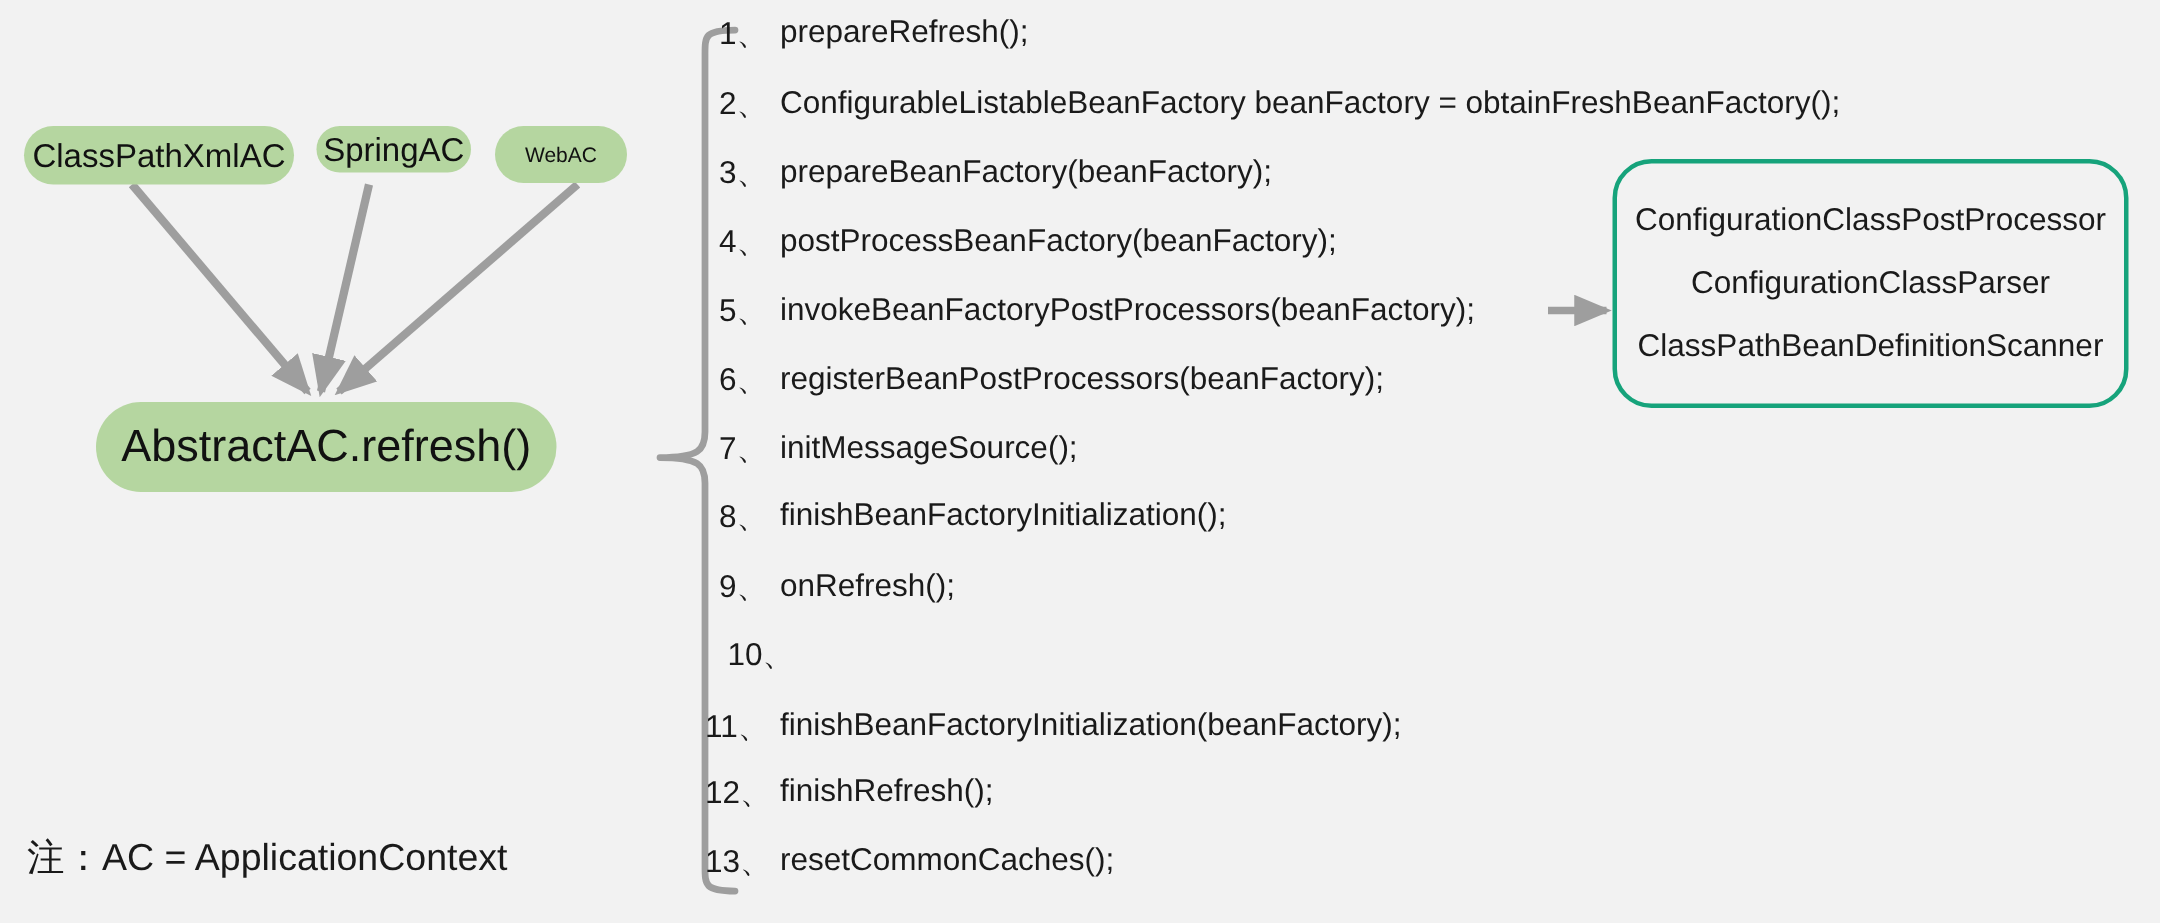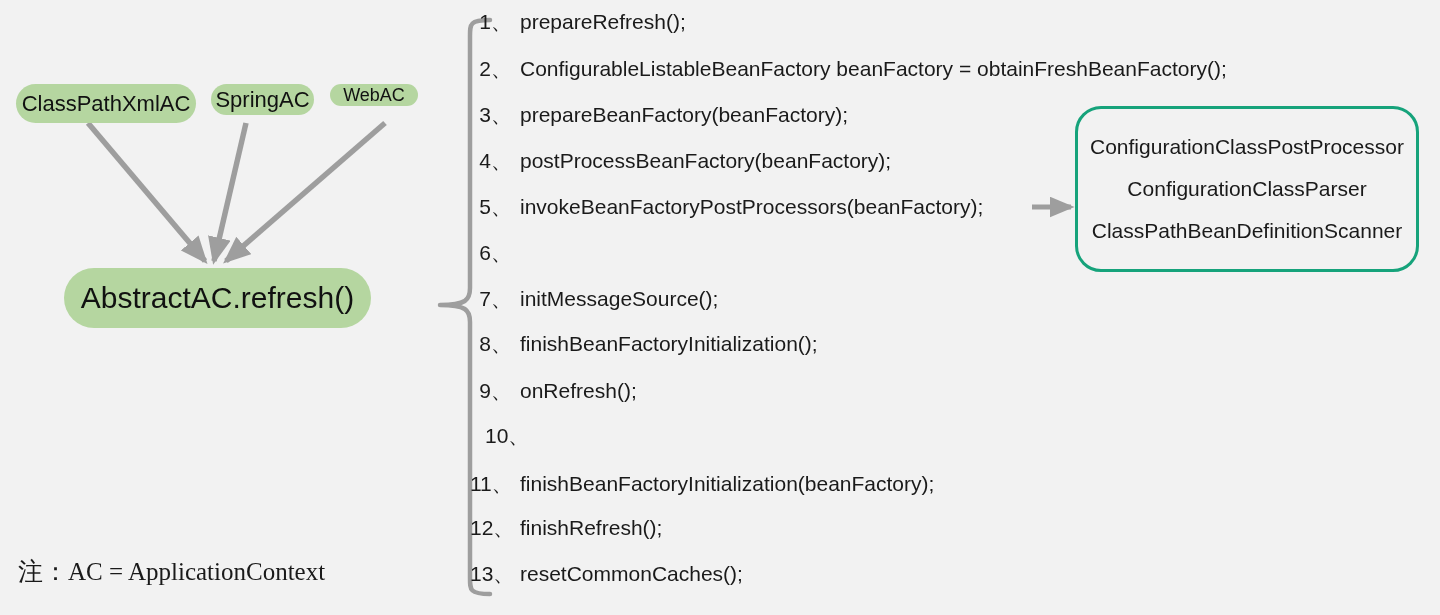--- a/index.html
+++ b/index.html
@@ -39,22 +39,22 @@
     width: 180px; height: 39px;
     font-size: 22px;
   }
   #node-springac {
     left: 211px; top: 84px;
     width: 103px; height: 31px;
     font-size: 22px;
   }
   #node-webac {
     left: 330px; top: 84px;
-    width: 88px; height: 22px;
-    font-size: 18px;
+    width: 88px; height: 38px;
+    font-size: 14px;
   }
   #node-abstractac {
     left: 64px; top: 268px;
     width: 307px; height: 60px;
     font-size: 30px;
   }
 
   
   #connectors {
     position: absolute;
@@ -116,21 +116,20 @@
   }
 
   
   #footer-note {
     position: absolute;
     left: 18px;
     top: 555px;
     font-size: 25px;
     color: #1a1a1a;
     white-space: nowrap;
-    font-family: Liberation Serif, serif;
   }
 </style>
 </head>
 <body>
 
 <div id="canvas">
 
   <svg id="connectors" viewBox="0 0 1440 615" width="1440" height="615">
     <defs>
       <marker id="arrowhead" markerWidth="5" markerHeight="4.2" refX="4.3" refY="2.1" orient="auto" markerUnits="strokeWidth">
@@ -190,20 +189,21 @@
     <div class="step" style="top:146px;">
       <span class="step-num">4、</span>
       <span class="step-text">postProcessBeanFactory(beanFactory);</span>
     </div>
     <div class="step" style="top:192px;">
       <span class="step-num">5、</span>
       <span class="step-text">invokeBeanFactoryPostProcessors(beanFactory);</span>
     </div>
     <div class="step" style="top:238px;">
       <span class="step-num">6、</span>
+      <span class="step-text">registerBeanPostProcessors(beanFactory);</span>
     </div>
     <div class="step" style="top:284px;">
       <span class="step-num">7、</span>
       <span class="step-text">initMessageSource();</span>
     </div>
     <div class="step" style="top:329px;">
       <span class="step-num">8、</span>
       <span class="step-text">finishBeanFactoryInitialization();</span>
     </div>
     <div class="step" style="top:376px;">

